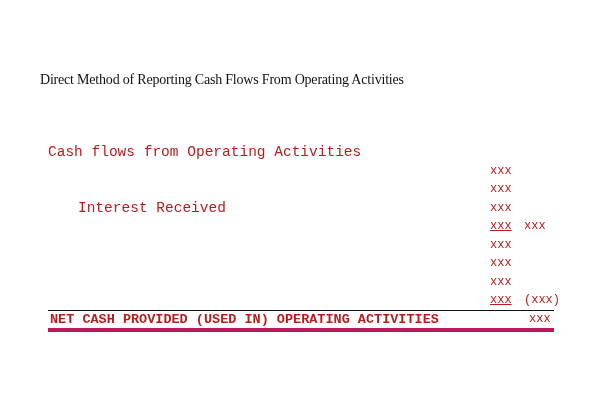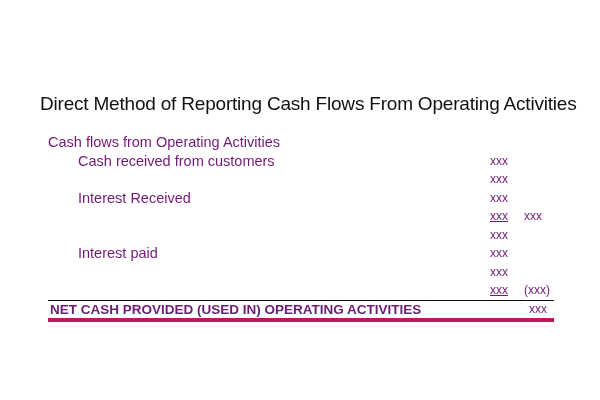--- a/index.html
+++ b/index.html
@@ -1,24 +1,24 @@
 <!DOCTYPE html>
 <html><head>
 <meta charset="utf-8">
 <style>
   html, body { margin:0; padding:0; }
   body { width:600px; height:400px; background:#ffffff; position:relative; overflow:hidden; }
   .title {
     position:absolute; left:40px; top:68px; width:540px;
-    font-family:Liberation Sans, sans-serif; font-size:19px; line-height:23px;
-    color:#111; letter-spacing:-0.2px;margin-top:24px;
+    font-family:Liberation Serif, serif; font-size:14px; line-height:23px;
+    color:#111; letter-spacing:-0.2px;
   }
   .stmt {
-    position:absolute; left:48px; top:133px; width:506px;
-    font-family:Liberation Sans, sans-serif; font-size:14.5px; color:#701a75;
+    position:absolute; left:48px; top:143px; width:506px;
+    font-family:Liberation Mono, monospace; font-size:14.5px; color:#b91c1c;
   }
   .row { position:relative; height:18.5px; line-height:18.5px; }
   .row .label { position:absolute; left:0; white-space:nowrap; }
   .row.indent .label { left:30px; }
   .row .c1 { position:absolute; left:442px; font-size:12px; }
   .row .c2 { position:absolute; left:476px; font-size:12px; }
   .u { text-decoration:underline; }
   .net { border-top:1.5px solid #111; border-bottom:4px solid #be185d; height:17px; line-height:17px; font-weight:bold; font-size:13.5px; }
   .net .label { left:2px; }
   .net .c2 { left:481px; font-weight:normal; }
@@ -26,39 +26,37 @@
 </head>
 <body>
 
 <div class="title">Direct Method of Reporting Cash Flows From Operating Activities</div>
 
 <div class="stmt">
   <div class="row">
     <span class="label">Cash flows from Operating Activities</span>
   </div>
   <div class="row indent">
-    <span class="label">Cash received from customers</span>
     <span class="c1">xxx</span>
   </div>
   <div class="row indent">
     <span class="c1">xxx</span>
   </div>
   <div class="row indent">
     <span class="label">Interest Received</span>
     <span class="c1">xxx</span>
   </div>
   <div class="row indent">
     <span class="c1 u">xxx</span>
     <span class="c2">xxx</span>
   </div>
   <div class="row indent">
     <span class="c1">xxx</span>
   </div>
   <div class="row indent">
-    <span class="label">Interest paid</span>
     <span class="c1">xxx</span>
   </div>
   <div class="row indent">
     <span class="c1">xxx</span>
   </div>
   <div class="row indent">
     <span class="c1 u">xxx</span>
     <span class="c2">(xxx)</span>
   </div>
   <div class="row net">

